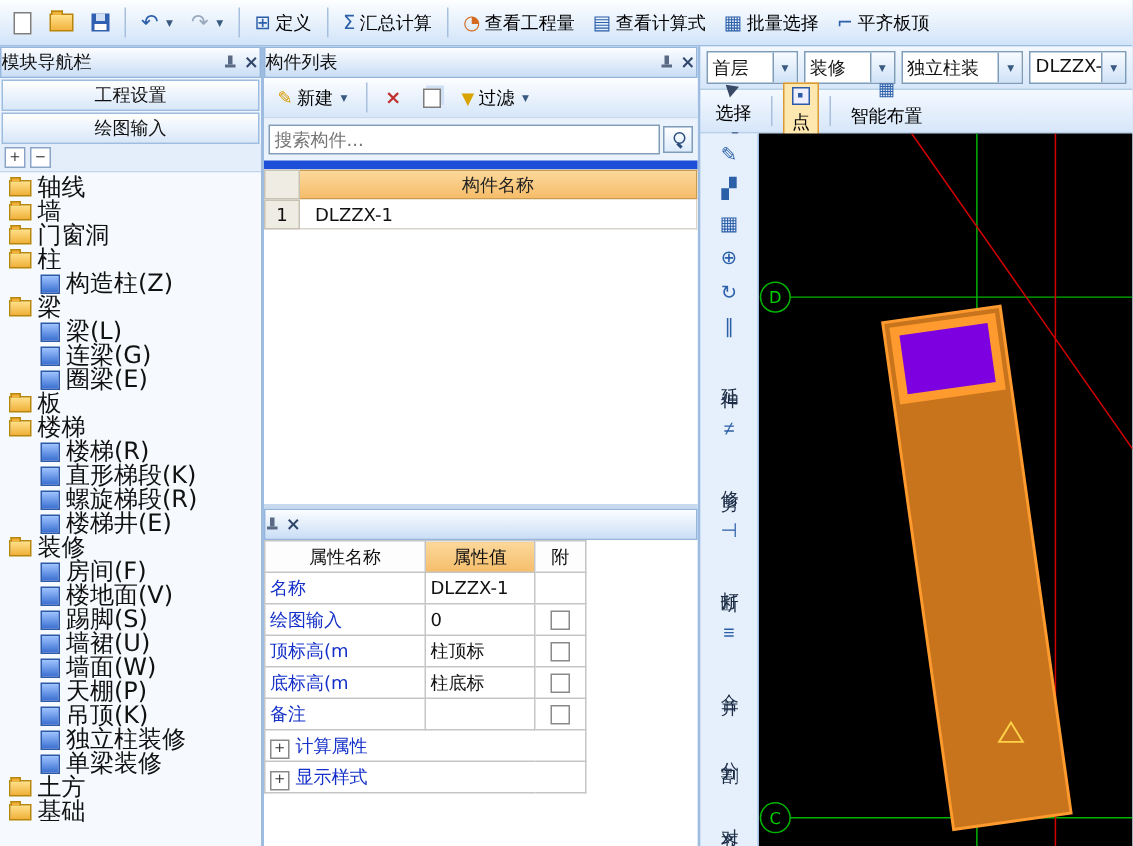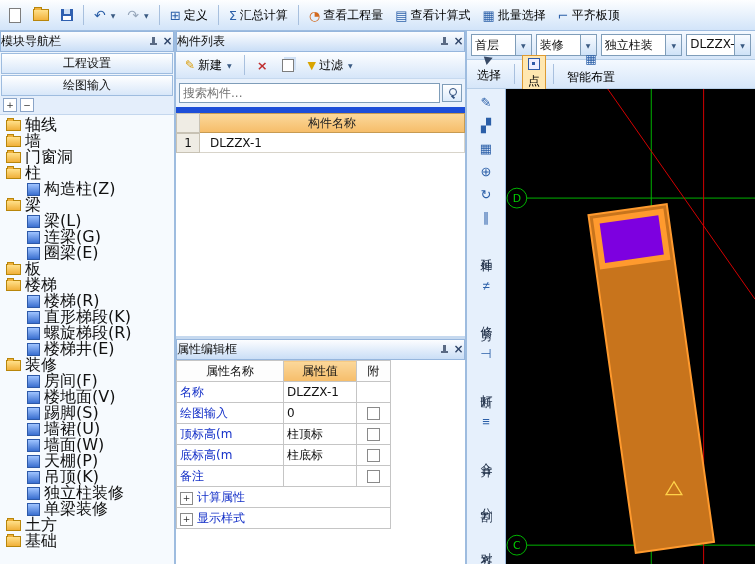--- a/index.html
+++ b/index.html
@@ -327,21 +327,20 @@
               <div class="cl-row">
                 <div class="cl-gut">1</div>
                 <div class="cl-cell">DLZZX-1</div>
               </div>
             </div>
         </div>
       </div>
 
       <div class="prop-editor">
         <div class="panel-title">
-          <span class="pt-label">属性编辑框</span>
           <span class="pin"></span>
           <span class="xicon"></span>
         </div>
         <table class="ptable">
           <thead>
             <tr>
               <th class="ph-name">属性名称</th>
               <th class="ph-val">属性值</th>
               <th class="ph-att">附</th>
             </tr>

